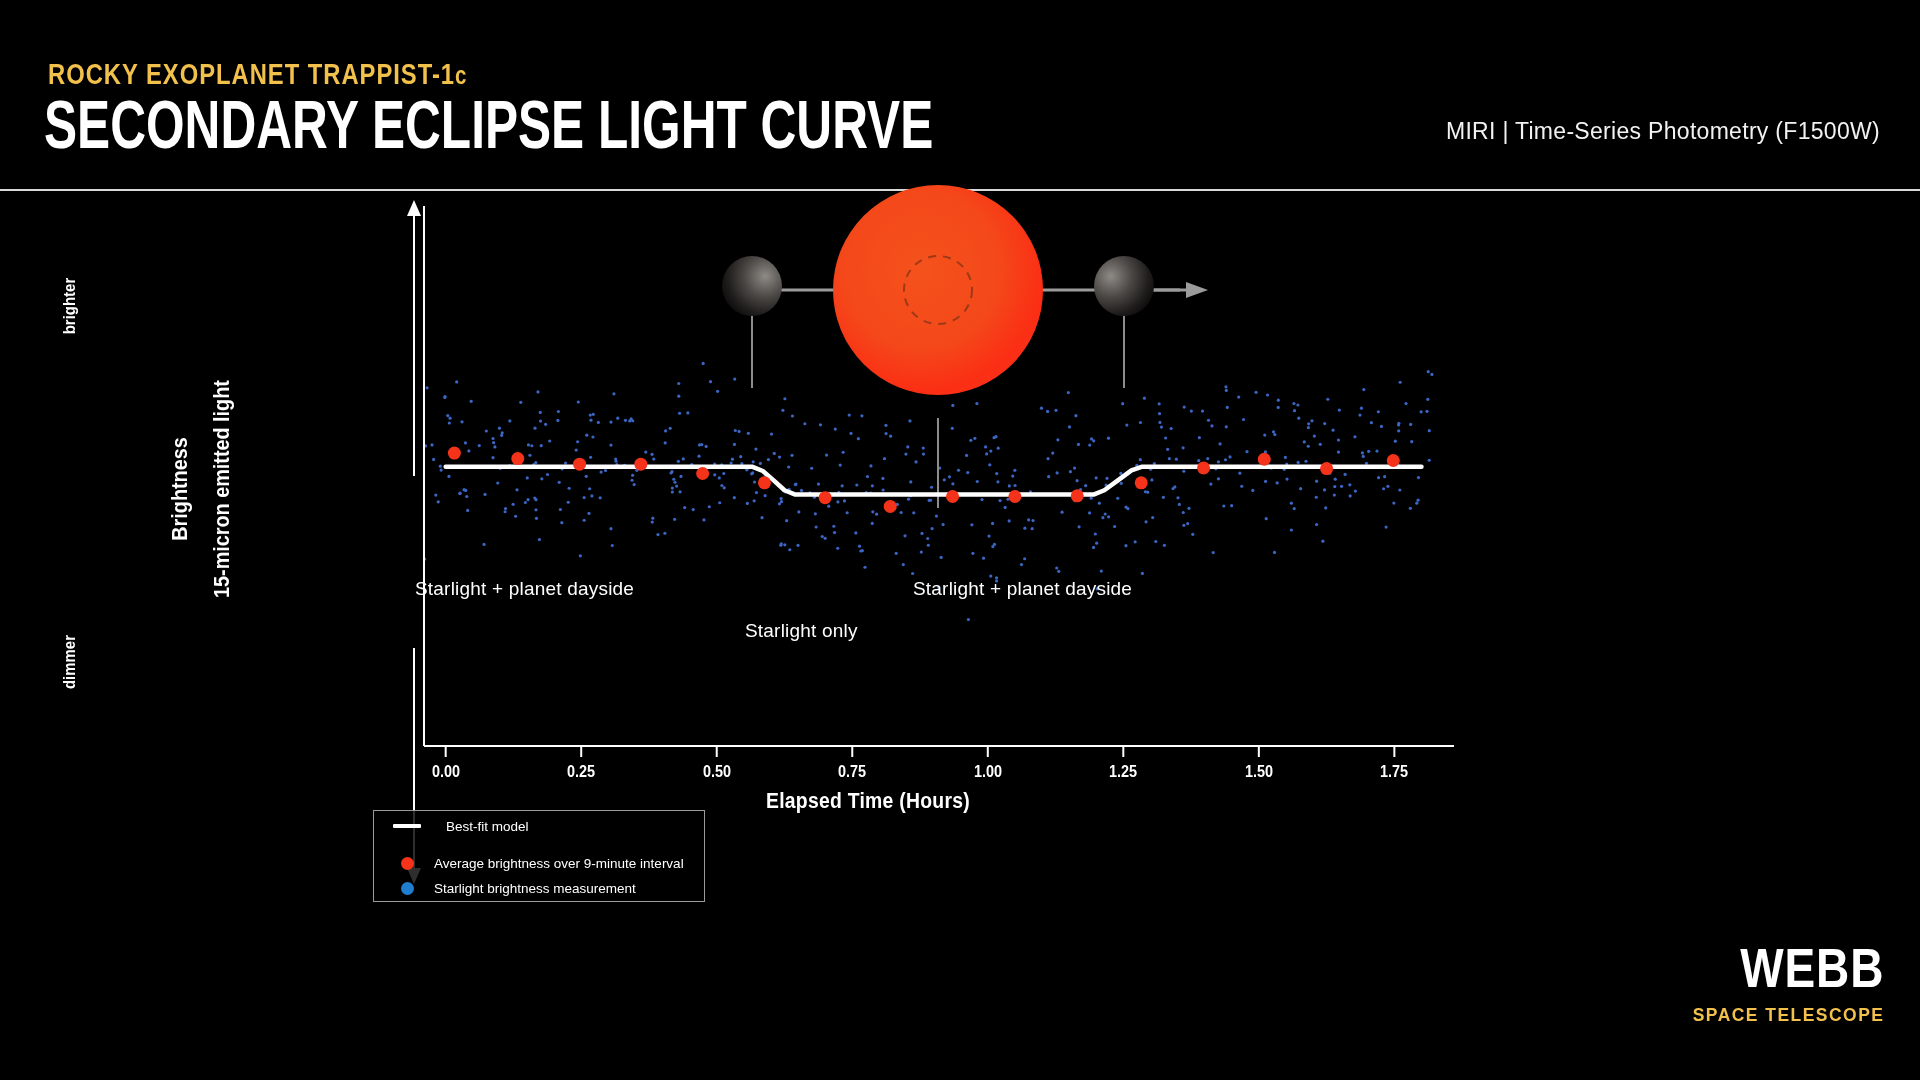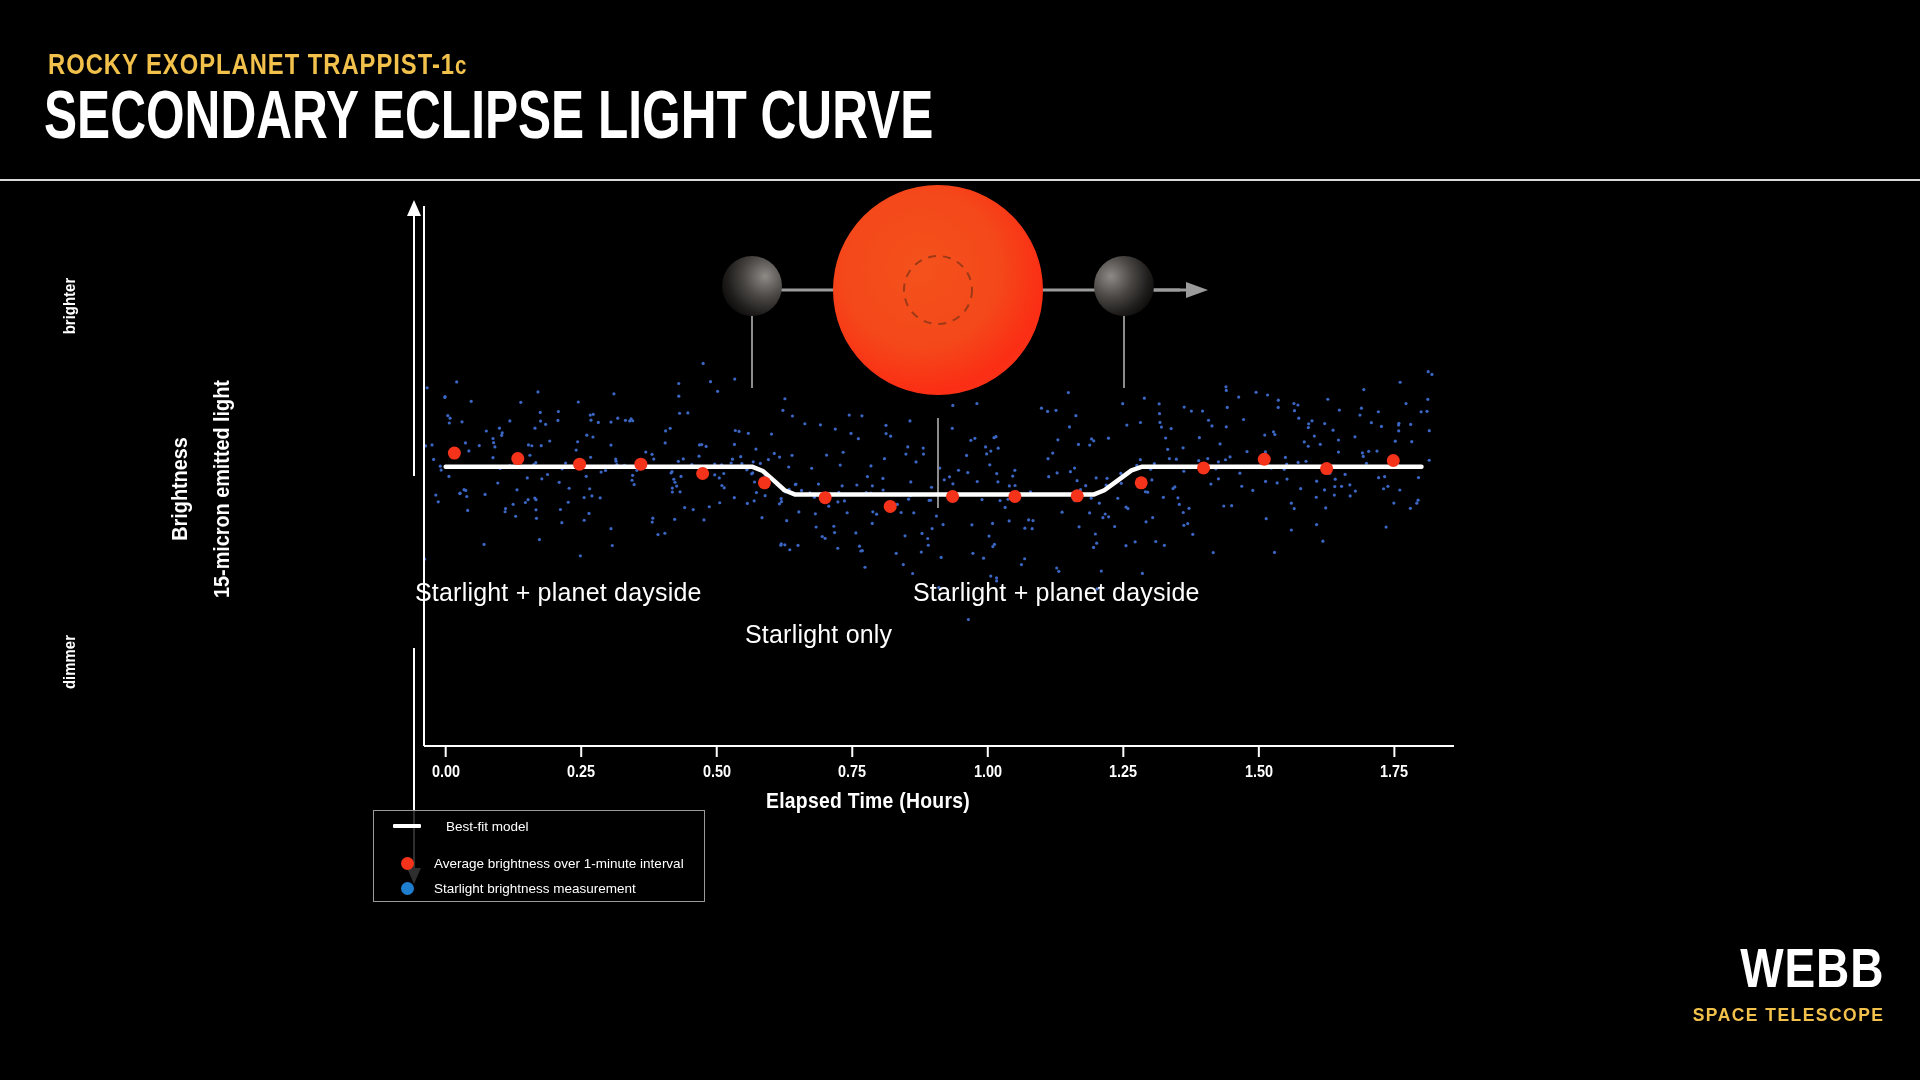--- a/index.html
+++ b/index.html
@@ -4,21 +4,21 @@
 <style>
   * { box-sizing: border-box; margin: 0; padding: 0; }
   html, body { background: #000; }
   body {
     width: 1920px; height: 1080px;
     font-family: "Liberation Sans", sans-serif;
     color: #fff; overflow: hidden; position: relative;
   }
 
   
-  #header { position: absolute; left: 0; top: 2px; width: 1920px; height: 178px; }
+  #header { position: absolute; left: 0; top: 12px; width: 1920px; height: 178px; }
   #eyebrow {
     position: absolute; left: 48px; top: 46px;
     font-family: "Liberation Sans Narrow", "Liberation Sans", sans-serif;
     font-weight: 700; font-size: 29px; letter-spacing: 1.2px;
     color: #f2c14b; transform: scaleX(0.82); transform-origin: left center;
     white-space: nowrap;
   }
   #eyebrow .lower { font-size: 25px; text-transform: none; }
   #title {
     position: absolute; left: 44px; top: 78px;
@@ -61,21 +61,21 @@
                   transform: rotate(-90deg) scaleX(0.9); }
   #ylabel-inner { font-size: 22px; left: 22px; top: 298px; width: 400px; text-align: center;
                   transform: rotate(-90deg) scaleX(0.9); }
   #lab-brighter { font-size: 17px; left: -40px; top: 118px; width: 220px; text-align: center;
                   transform: rotate(-90deg) scaleX(0.88); }
   #lab-dimmer   { font-size: 17px; left: -40px; top: 474px; width: 220px; text-align: center;
                   transform: rotate(-90deg) scaleX(0.88); }
 
   
   .annot {
-    position: absolute; font-size: 25px; color: #ffffff;
+    position: absolute; font-size: 19px; color: #ffffff;
     letter-spacing: .2px; white-space: nowrap;
   }
   #annot-left  { left: 415px; top: 400px; }
   #annot-right { left: 913px; top: 400px; }
   #annot-mid   { left: 745px; top: 442px; }
 
   
   #legend {
     position: absolute; left: 373px; top: 632px; width: 332px; height: 92px;
     border: 1px solid #9a9a9a; background: rgba(0,0,0,0.82);
@@ -103,20 +103,21 @@
     letter-spacing: 1.6px; margin-top: 9px; transform: scaleX(0.92);
     transform-origin: right bottom; white-space: nowrap;
   }
 </style>
 </head>
 <body>
 
 <div id="header">
   <div id="eyebrow"><span>ROCKY EXOPLANET TRAPPIST-1</span><span class="lower">c</span></div>
   <div id="title">SECONDARY ECLIPSE LIGHT CURVE</div>
+  <div id="instrument">MIRI | Time-Series Photometry (F1500W)</div>
   <div id="header-rule"></div>
 </div>
 
 <div id="plot-wrap">
 
   <svg id="plot-svg" width="1920" height="902">
     <defs>
       <radialGradient id="starGrad" cx="42%" cy="40%" r="68%">
         <stop offset="0%" stop-color="#f4521c"></stop>
         <stop offset="55%" stop-color="#f4481a"></stop>
@@ -795,21 +796,21 @@
     <div class="leg-row" id="leg-row-0">
       <span class="leg-swatch">
           <span class="leg-line"></span>
         </span>
       <span class="leg-text">Best-fit model</span>
     </div>
     <div class="leg-row" id="leg-row-1">
       <span class="leg-swatch">
           <span class="leg-dot" id="leg-dot-1" style="background: rgb(244, 51, 26);"></span>
         </span>
-      <span class="leg-text">Average brightness over 1-minute interval</span>
+      <span class="leg-text">Average brightness over 9-minute interval</span>
     </div>
     <div class="leg-row" id="leg-row-2">
       <span class="leg-swatch">
           <span class="leg-dot" id="leg-dot-2" style="background: rgb(31, 126, 208);"></span>
         </span>
       <span class="leg-text">Starlight brightness measurement</span>
     </div>
   </div>
 </div>
 

